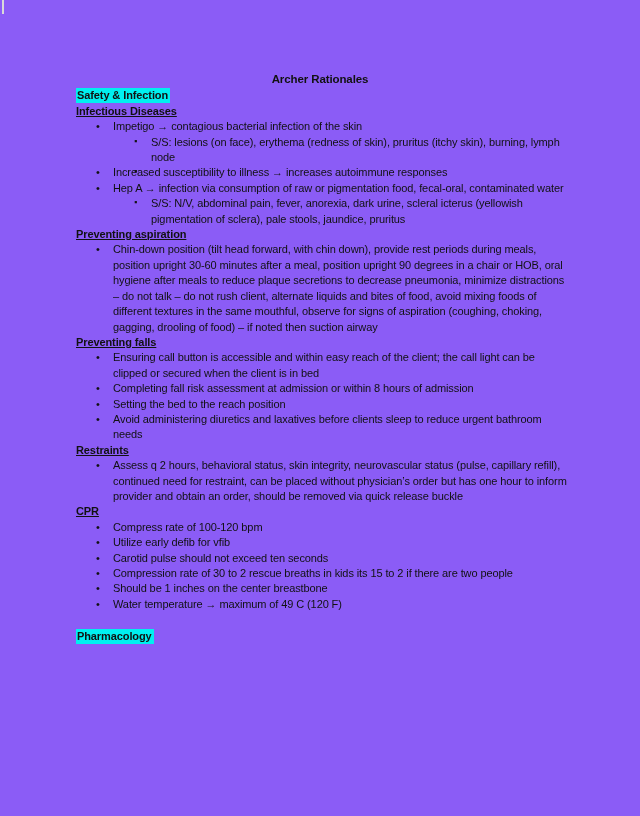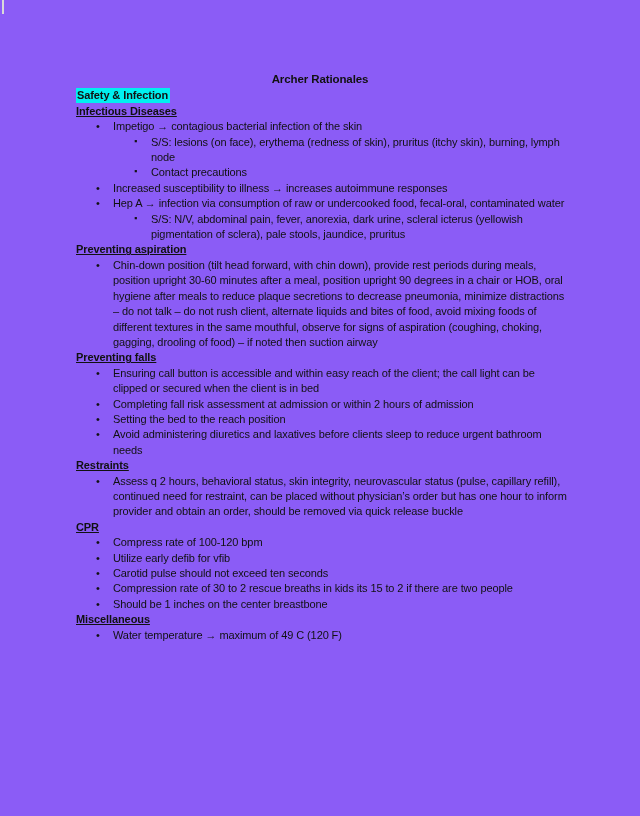--- a/index.html
+++ b/index.html
@@ -101,29 +101,28 @@
         <li class="l1">
             <span class="m">•</span>
             <span class="t">Impetigo → contagious bacterial infection of the skin</span>
           </li>
         <li class="l2">
             <span class="m">▪</span>
             <span class="t">S/S: lesions (on face), erythema (redness of skin), pruritus (itchy skin), burning, lymph node</span>
           </li>
         <li class="l2">
             <span class="m">▪</span>
-            <span class="t">Contact precautions</span>
           </li>
         <li class="l1">
             <span class="m">•</span>
             <span class="t">Increased susceptibility to illness → increases autoimmune responses</span>
           </li>
         <li class="l1">
             <span class="m">•</span>
-            <span class="t">Hep A → infection via consumption of raw or undercooked food, fecal-oral, contaminated water</span>
+            <span class="t">Hep A → infection via consumption of raw or pigmentation food, fecal-oral, contaminated water</span>
           </li>
         <li class="l2">
             <span class="m">▪</span>
             <span class="t">S/S: N/V, abdominal pain, fever, anorexia, dark urine, scleral icterus (yellowish pigmentation of sclera), pale stools, jaundice, pruritus</span>
           </li>
       </ul>
     </div>
 
     <div class="sec">
       <div class="heading"><span class="ul">Preventing aspiration</span></div>
@@ -137,21 +136,21 @@
 
     <div class="sec">
       <div class="heading"><span class="ul">Preventing falls</span></div>
       <ul class="list">
         <li class="l1">
             <span class="m">•</span>
             <span class="t">Ensuring call button is accessible and within easy reach of the client; the call light can be clipped or secured when the client is in bed</span>
           </li>
         <li class="l1">
             <span class="m">•</span>
-            <span class="t">Completing fall risk assessment at admission or within 2 hours of admission</span>
+            <span class="t">Completing fall risk assessment at admission or within 8 hours of admission</span>
           </li>
         <li class="l1">
             <span class="m">•</span>
             <span class="t">Setting the bed to the reach position</span>
           </li>
         <li class="l1">
             <span class="m">•</span>
             <span class="t">Avoid administering diuretics and laxatives before clients sleep to reduce urgent bathroom needs</span>
           </li>
       </ul>
@@ -187,24 +186,26 @@
             <span class="t">Compression rate of 30 to 2 rescue breaths in kids its 15 to 2 if there are two people</span>
           </li>
         <li class="l1">
             <span class="m">•</span>
             <span class="t">Should be 1 inches on the center breastbone</span>
           </li>
       </ul>
     </div>
 
     <div class="sec">
-      <div class="heading"><span class="ul">Miscellaneous</span></div>
       <ul class="list">
         <li class="l1">
             <span class="m">•</span>
             <span class="t">Water temperature → maximum of 49 C (120 F)</span>
           </li>
       </ul>
     </div>
 
+    <div class="sec sec-pharm">
+      <div class="heading"><span class="hl">Pharmacology</span></div>
+    </div>
 
   </div>
 </div>
 
 </body></html>

